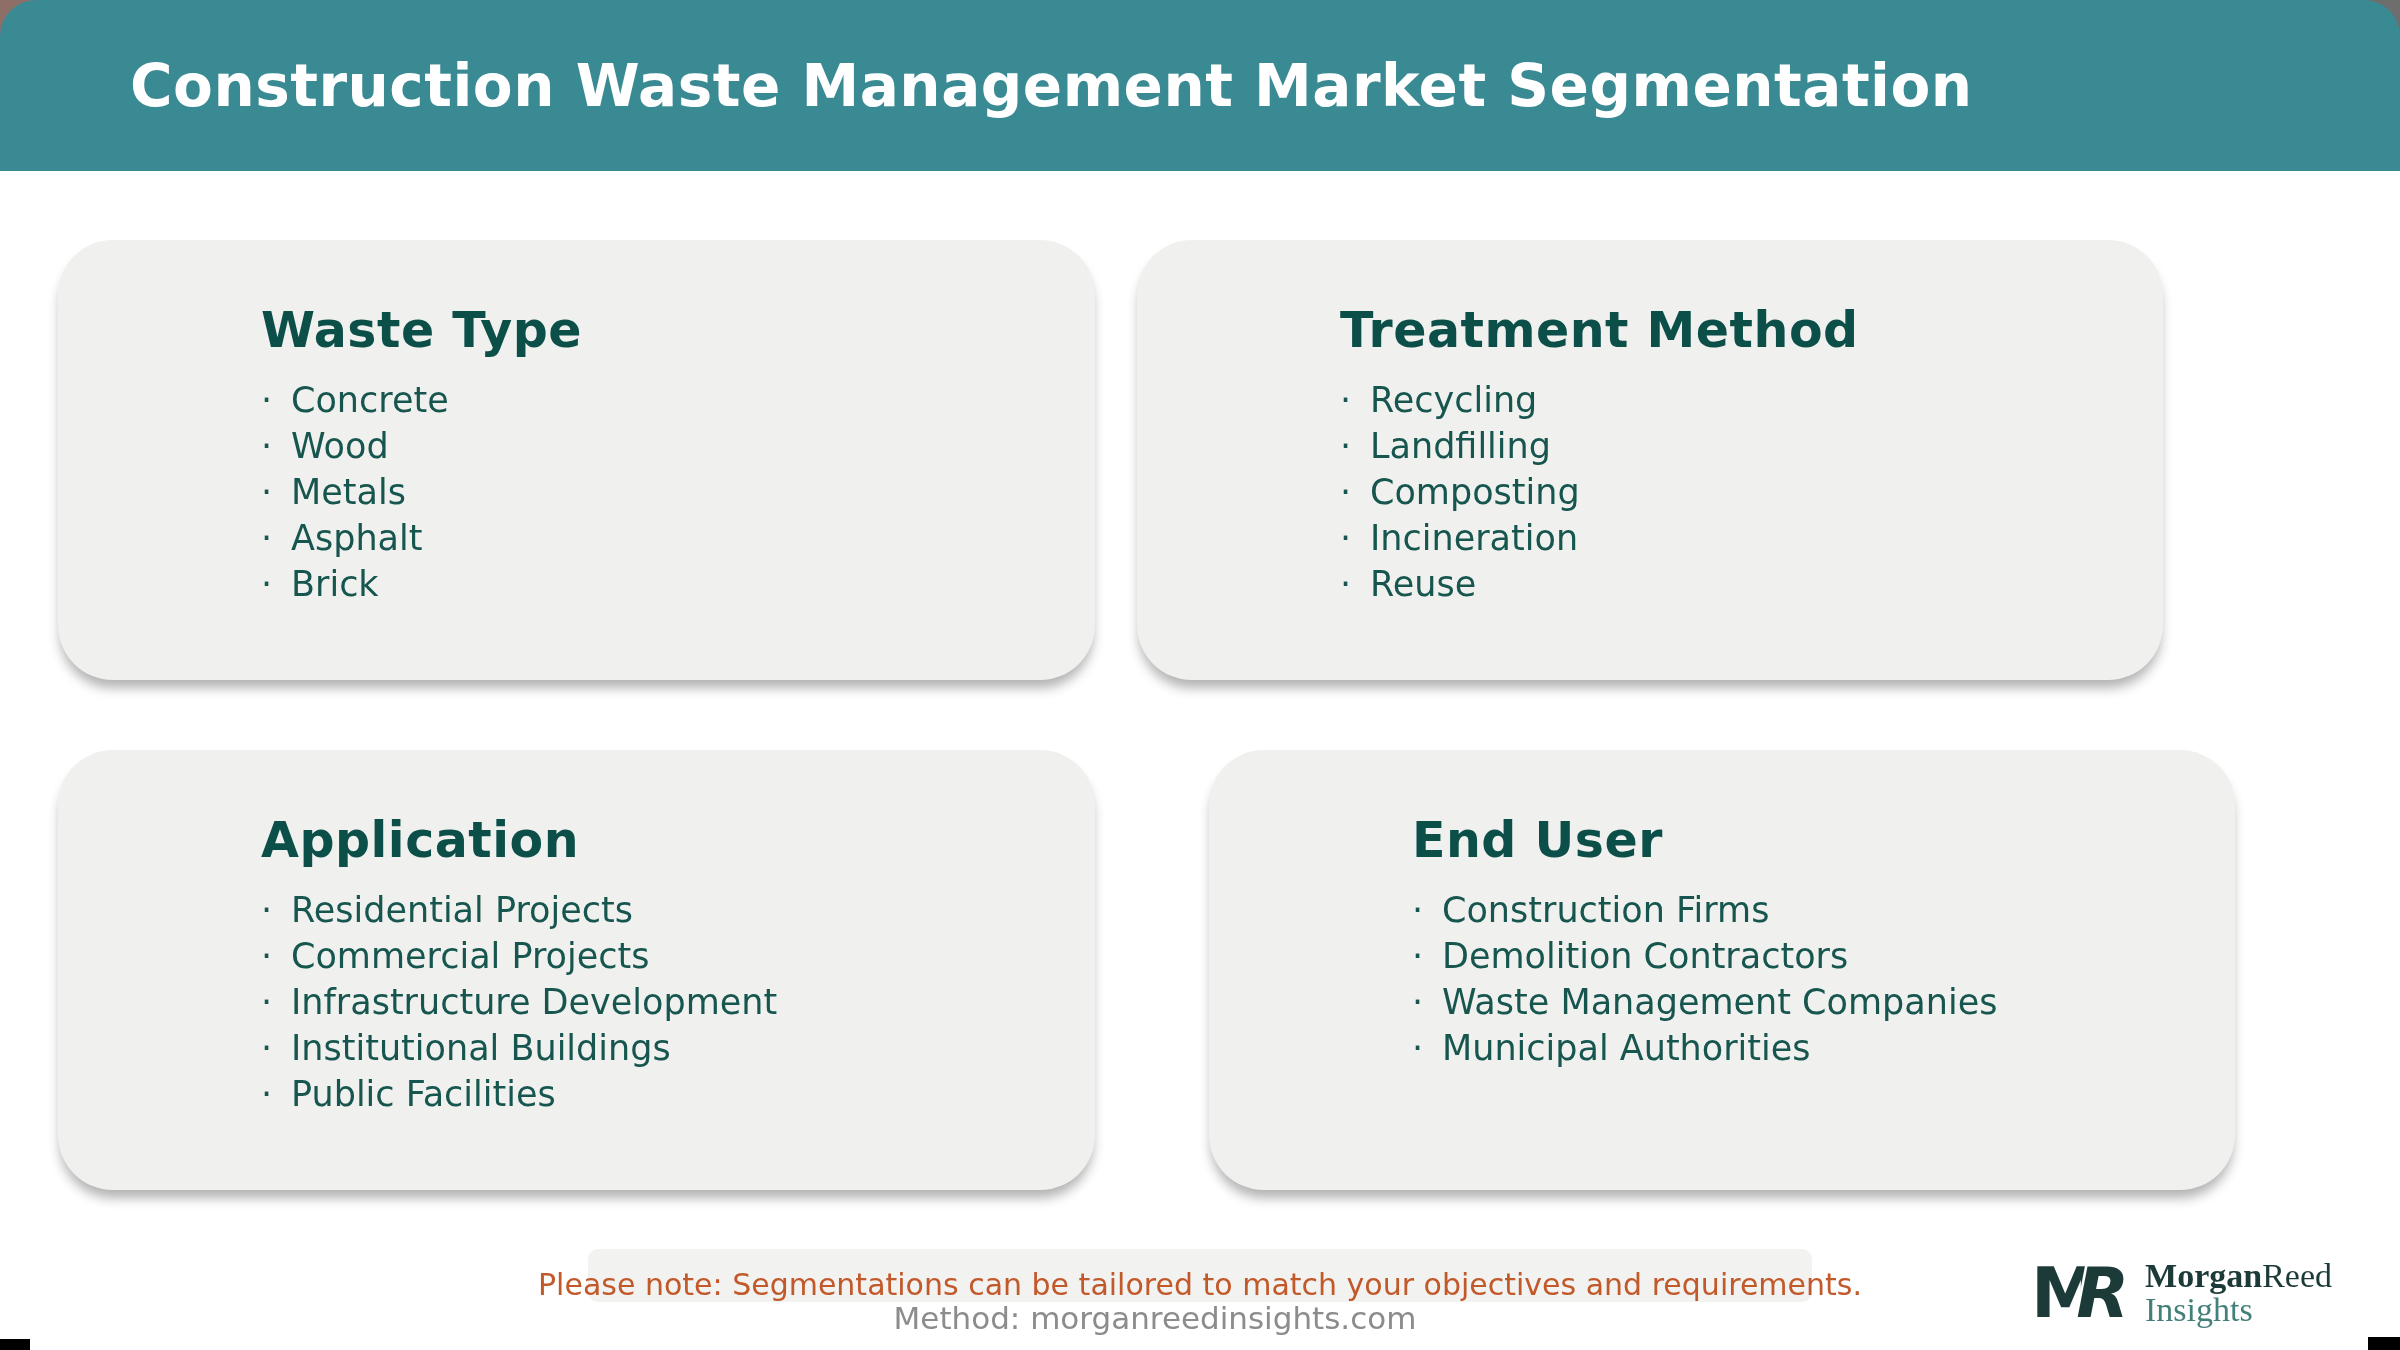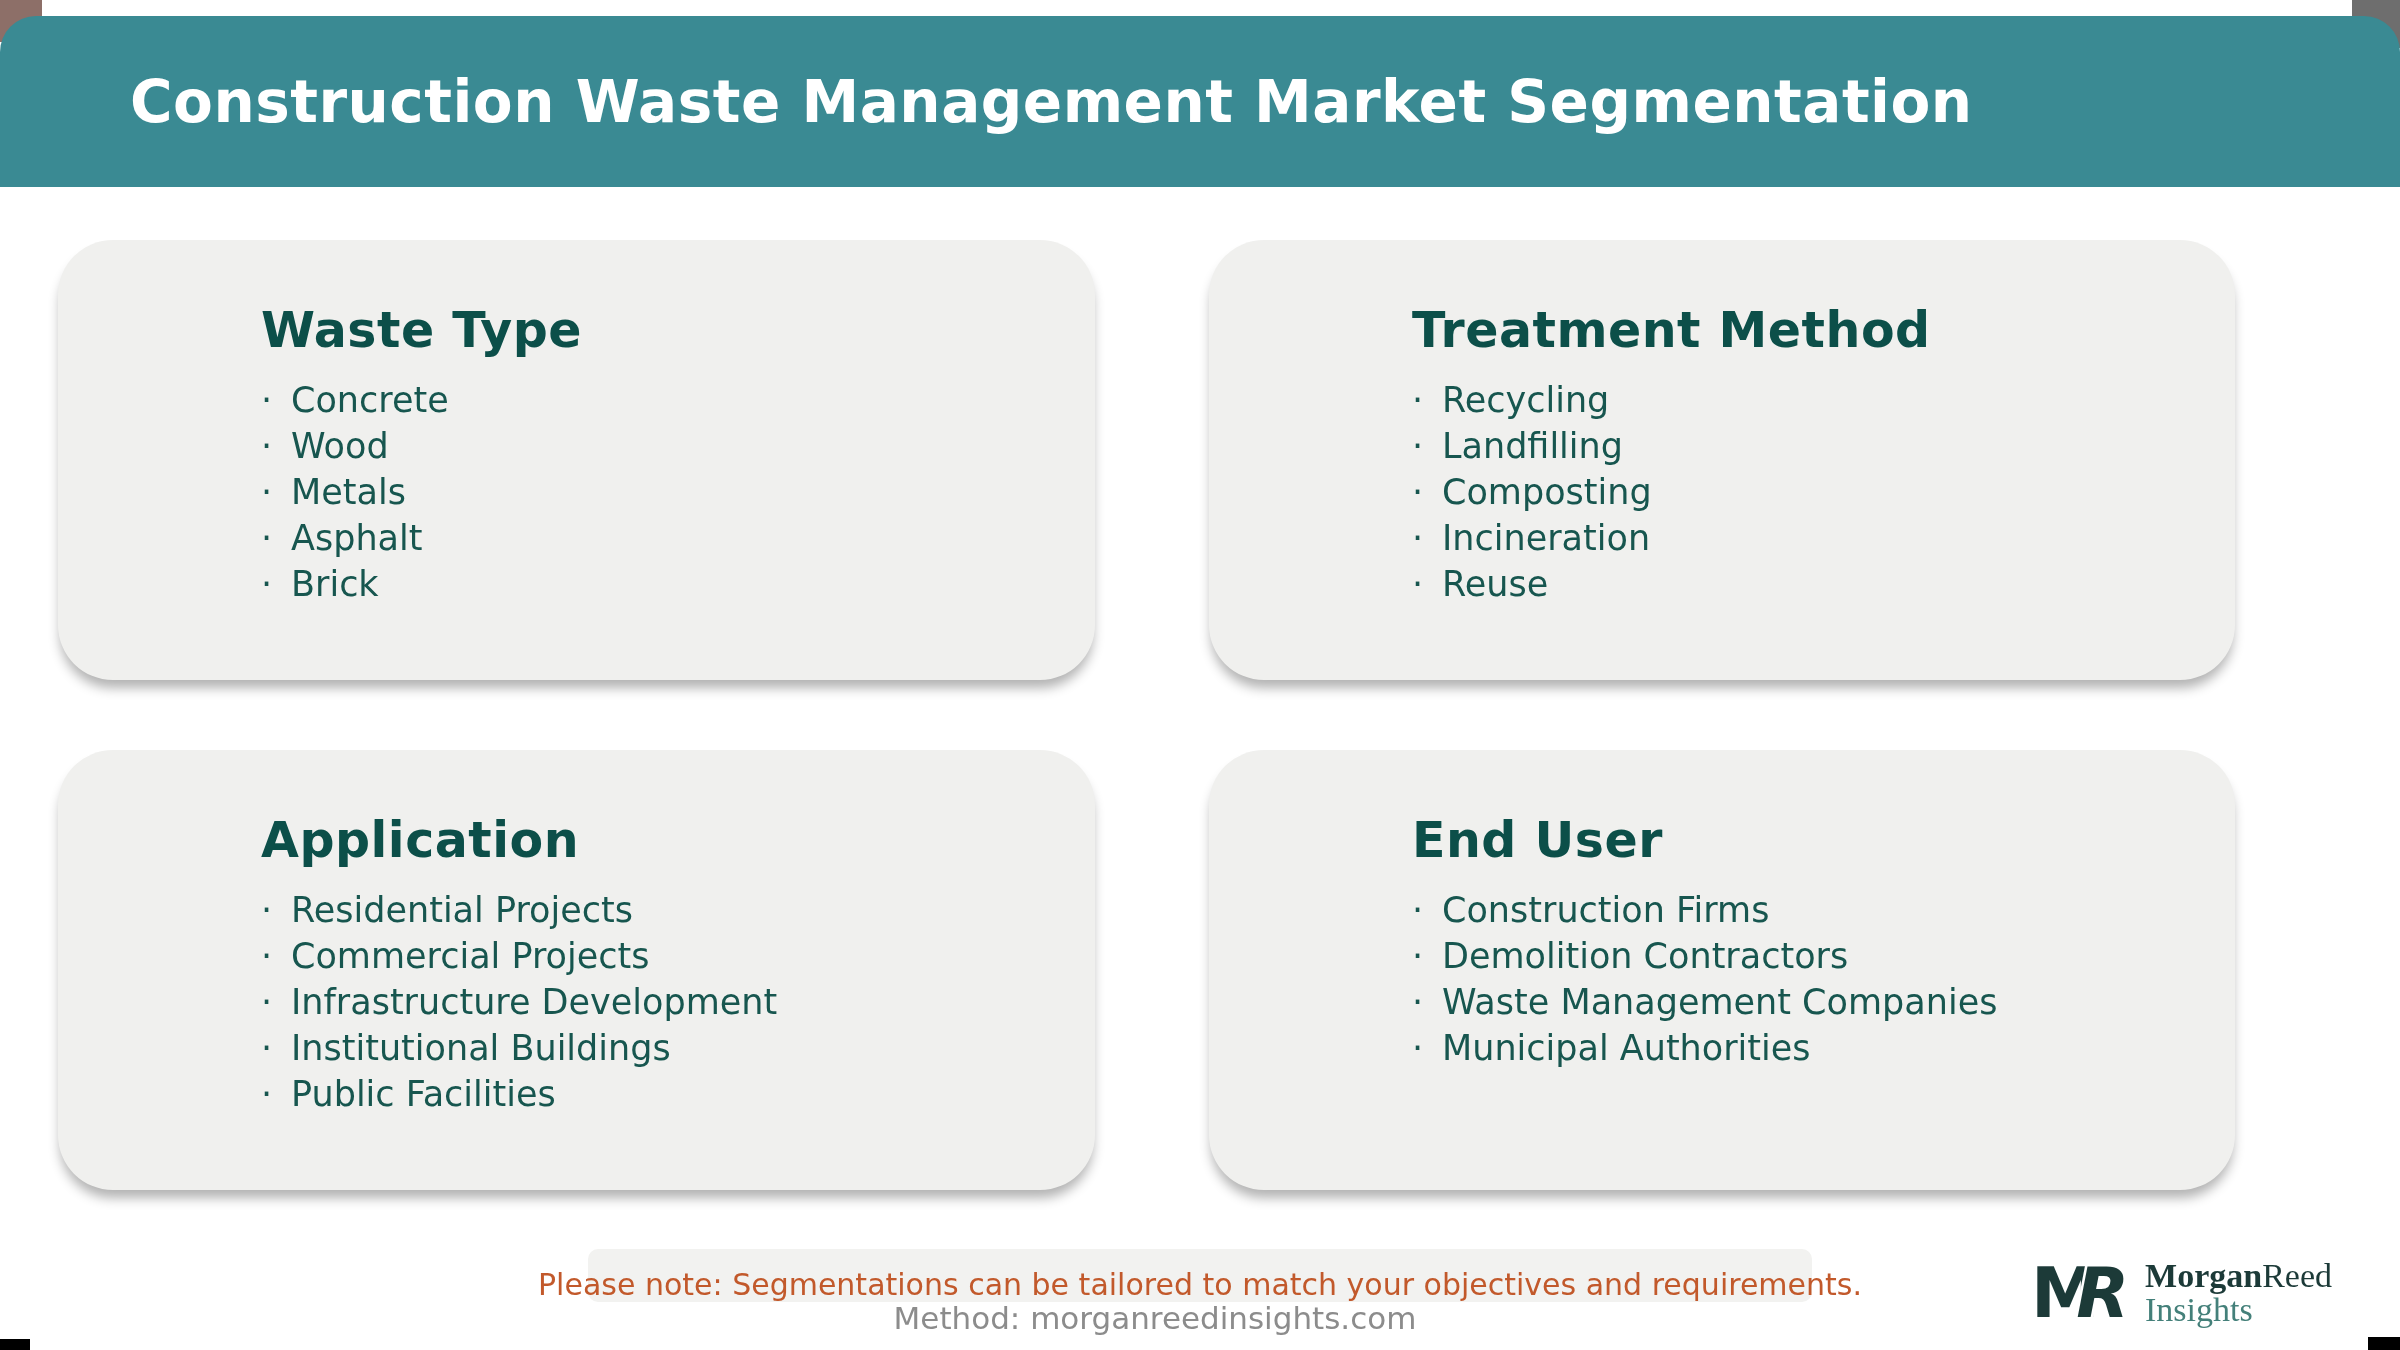--- a/index.html
+++ b/index.html
@@ -14,21 +14,21 @@
     overflow: hidden;
   }
 
   
   .corner-tl { position: absolute; top: 0; left: 0; width: 42px; height: 42px; background: #8d6f68; }
   .corner-tr { position: absolute; top: 0; right: 0; width: 48px; height: 48px; background: #6e6e6e; }
 
   
   .header {
     position: absolute;
-    top: 16px; left: 0;
+    top: 0; left: 0;
     width: 2400px; height: 171px;
     background: #3a8a93;
     border-radius: 36px 36px 0 0;
     display: flex;
     align-items: center;
   }
   .header .title {
     margin-left: 130px;
     color: #ffffff;
     font-size: 58px;
@@ -41,21 +41,21 @@
   .card {
     position: absolute;
     width: 1037px;
     height: 440px;
     background: #f0f0ee;
     border-radius: 55px;
     box-shadow: 0 10px 12px -2px rgba(0,0,0,0.30);
     padding: 62px 50px 0 203px;
   }
   .card.pos-0 { left: 58px;   top: 240px; }
-  .card.pos-1 { left: 1209px; top: 240px; width: 1026px; }
+  .card.pos-1 { left: 1137px; top: 240px; width: 1026px; }
   .card.pos-2 { left: 58px;   top: 750px; }
   .card.pos-3 { left: 1209px; top: 750px; width: 1026px; }
 
   .card h2 {
     color: #0c4f49;
     font-size: 49px;
     font-weight: bold;
     letter-spacing: 0.5px;
     margin-bottom: 18px;
   }

